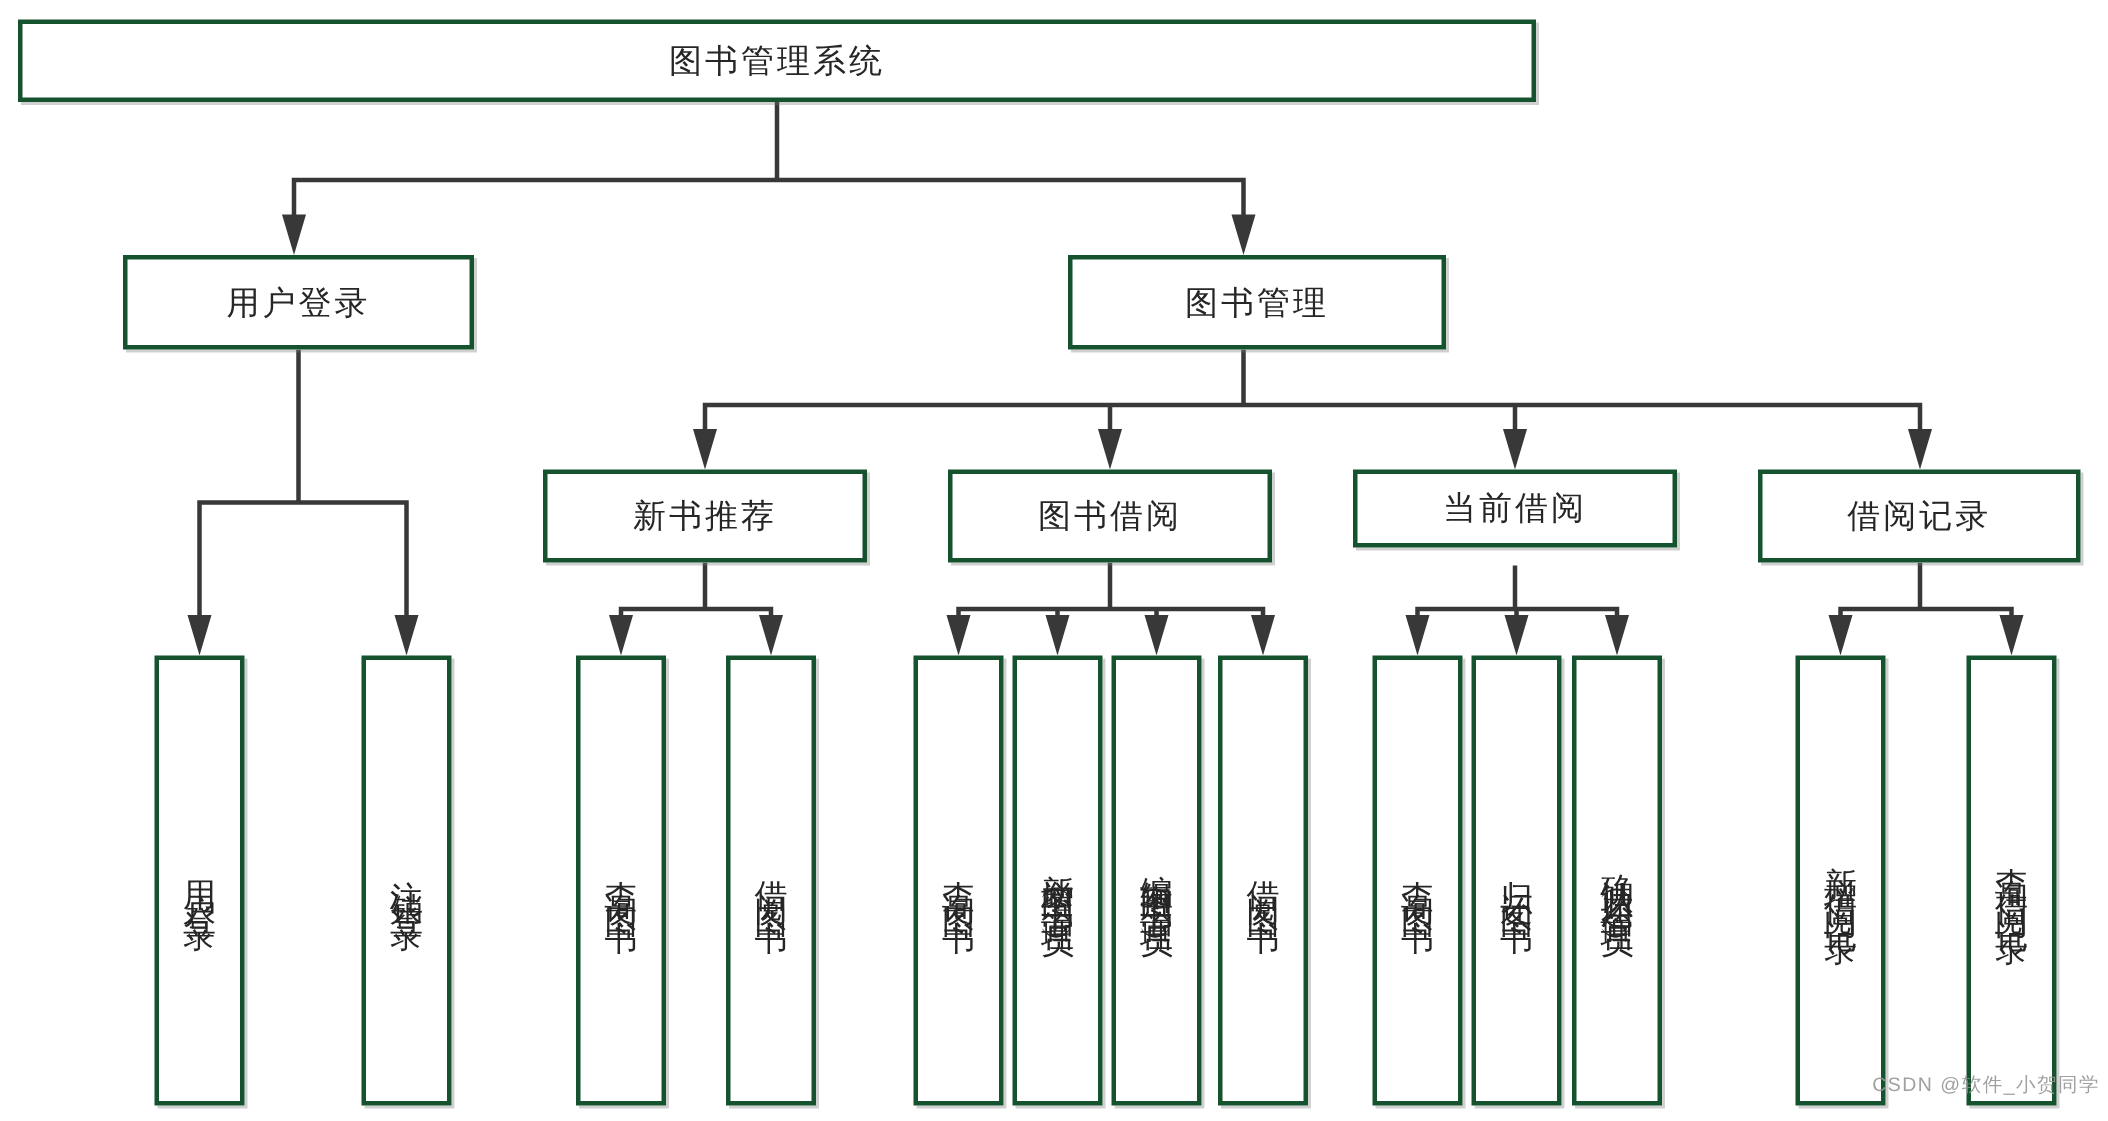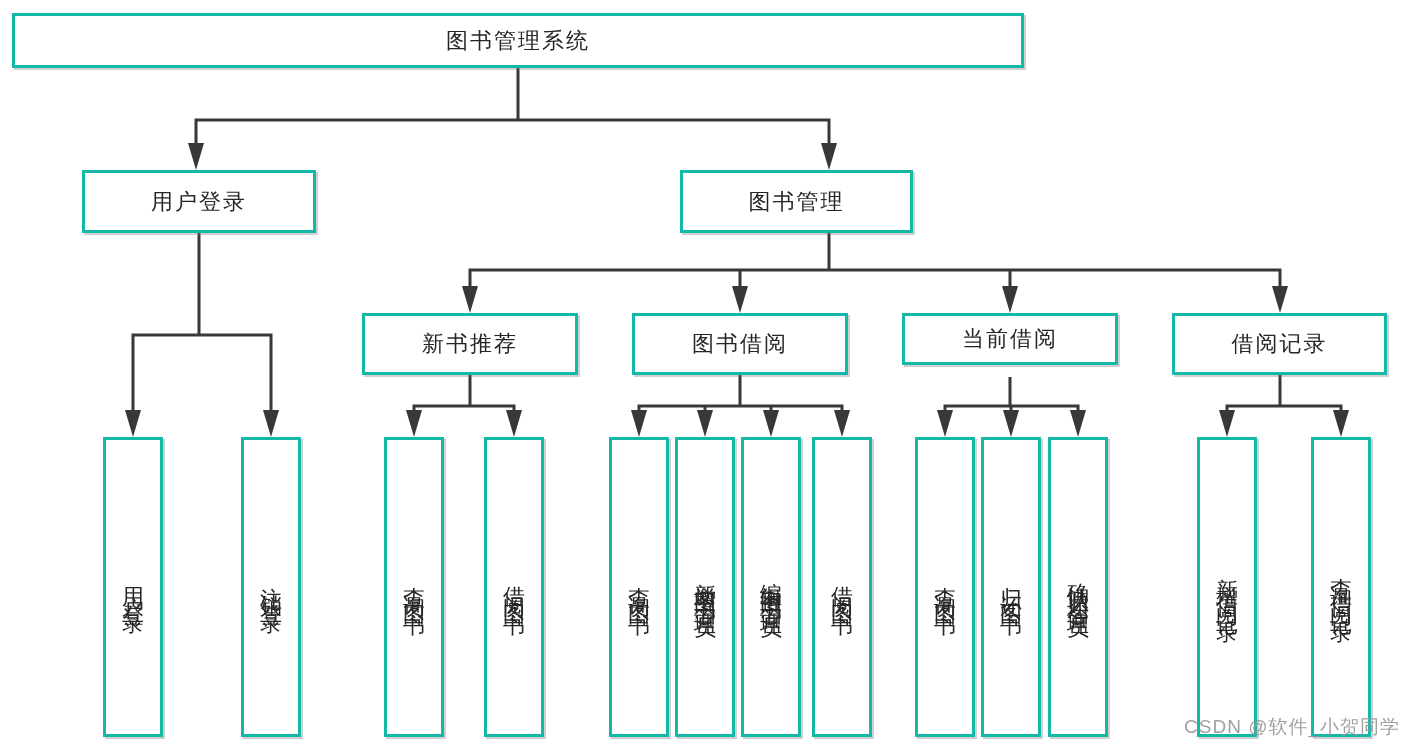--- a/index.html
+++ b/index.html
@@ -14,21 +14,21 @@
   #connectors {
     position: absolute;
     left: 0; top: 0;
     width: 1405px; height: 747px;
     z-index: 1;
   }
   .box {
     position: absolute;
     box-sizing: border-box;
     background: #ffffff;
-    border: 3px solid #14b8a6;
+    border: 3px solid #14532d;
     box-shadow: 2px 2px 0 rgba(120,120,120,0.35);
     display: flex;
     align-items: center;
     justify-content: center;
     color: #262626;
     z-index: 2;
   }
   .h-label {
     font-size: 22px;
     letter-spacing: 2px;
@@ -43,21 +43,21 @@
     letter-spacing: 9px;
     line-height: 1;
     white-space: nowrap;
   }
   .v-label.long { letter-spacing: 5px; }
   #watermark {
     position: absolute;
     right: 5px;
     top: 714px;
     z-index: 5;
-    font-size: 19px;
+    font-size: 13px;
     color: rgba(150,150,150,0.9);
     letter-spacing: 1px;
     white-space: nowrap;
   }
 </style>
 </head>
 <body>
 
 <div id="stage">
 
@@ -108,21 +108,21 @@
     </g>
   </svg>
 
   <div class="box" style="left:12px; top:13px; width:1012px; height:55px;">
     <span class="h-label">图书管理系统</span>
   </div>
 
   <div class="box" style="left:82px; top:170px; width:234px; height:63px;">
     <span class="h-label">用户登录</span>
   </div>
-  <div class="box" style="left:680px; top:170px; width:233px; height:63px;">
+  <div class="box" style="left:712px; top:170px; width:252px; height:63px;">
     <span class="h-label">图书管理</span>
   </div>
 
   <div class="box" style="left:362px; top:313px; width:216px; height:62px;">
     <span class="h-label">新书推荐</span>
   </div>
   <div class="box" style="left:632px; top:313px; width:216px; height:62px;">
     <span class="h-label">图书借阅</span>
   </div>
   <div class="box" style="left:902px; top:313px; width:216px; height:52px;">

